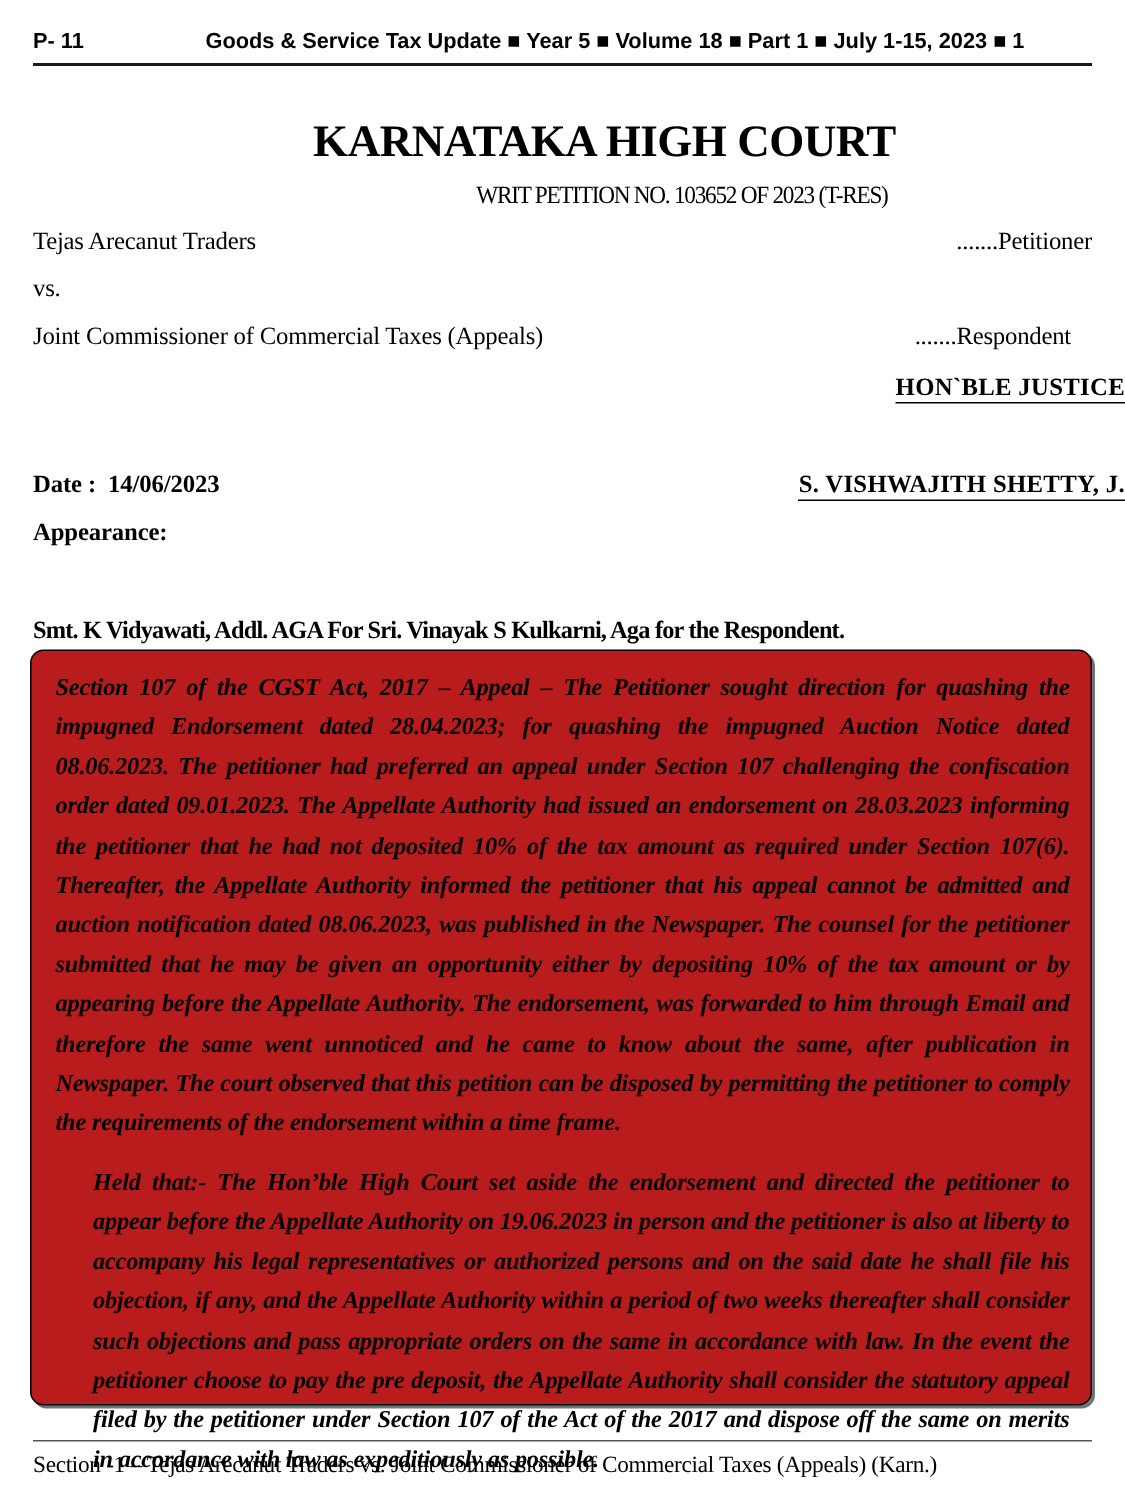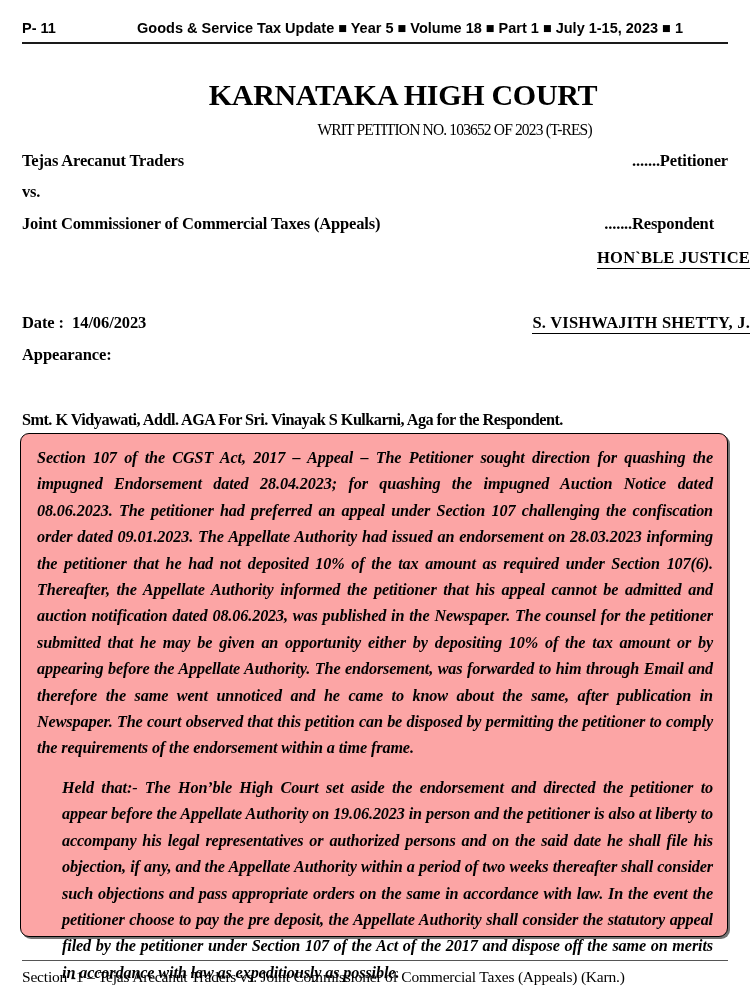--- a/index.html
+++ b/index.html
@@ -83,21 +83,21 @@
     transform-origin: right center;
     white-space: nowrap;
   }
 
   
   .party-row {
     position: absolute;
     left: 22px;
     width: 706px;
     font-size: 16.5px;
-    font-weight: bold;
+    font-weight: normal;
     letter-spacing: -0.15px;
   }
   .party-row .right {
     position: absolute;
     right: 0;
     top: 0;
     white-space: nowrap;
   }
   #petitioner-row { top: 151px; }
   #vs-row        { top: 182px; }
@@ -143,21 +143,21 @@
   
   .headnote-box {
     position: absolute;
     left: 20px;
     top: 433px;
     width: 708px;
     height: 504px;
     box-sizing: border-box;
     border: 1.3px solid #000;
     border-radius: 9px;
-    background: #fca5a5;
+    background: #b91c1c;
     box-shadow: 2px 2px 0 0 rgba(0,0,0,0.55);
     padding: 11px 14px 8px 16px;
   }
   .headnote-para {
     font-size: 16.2px;
     font-weight: bold;
     font-style: italic;
     line-height: 26.4px;
     text-align: justify;
     text-justify: inter-word;

